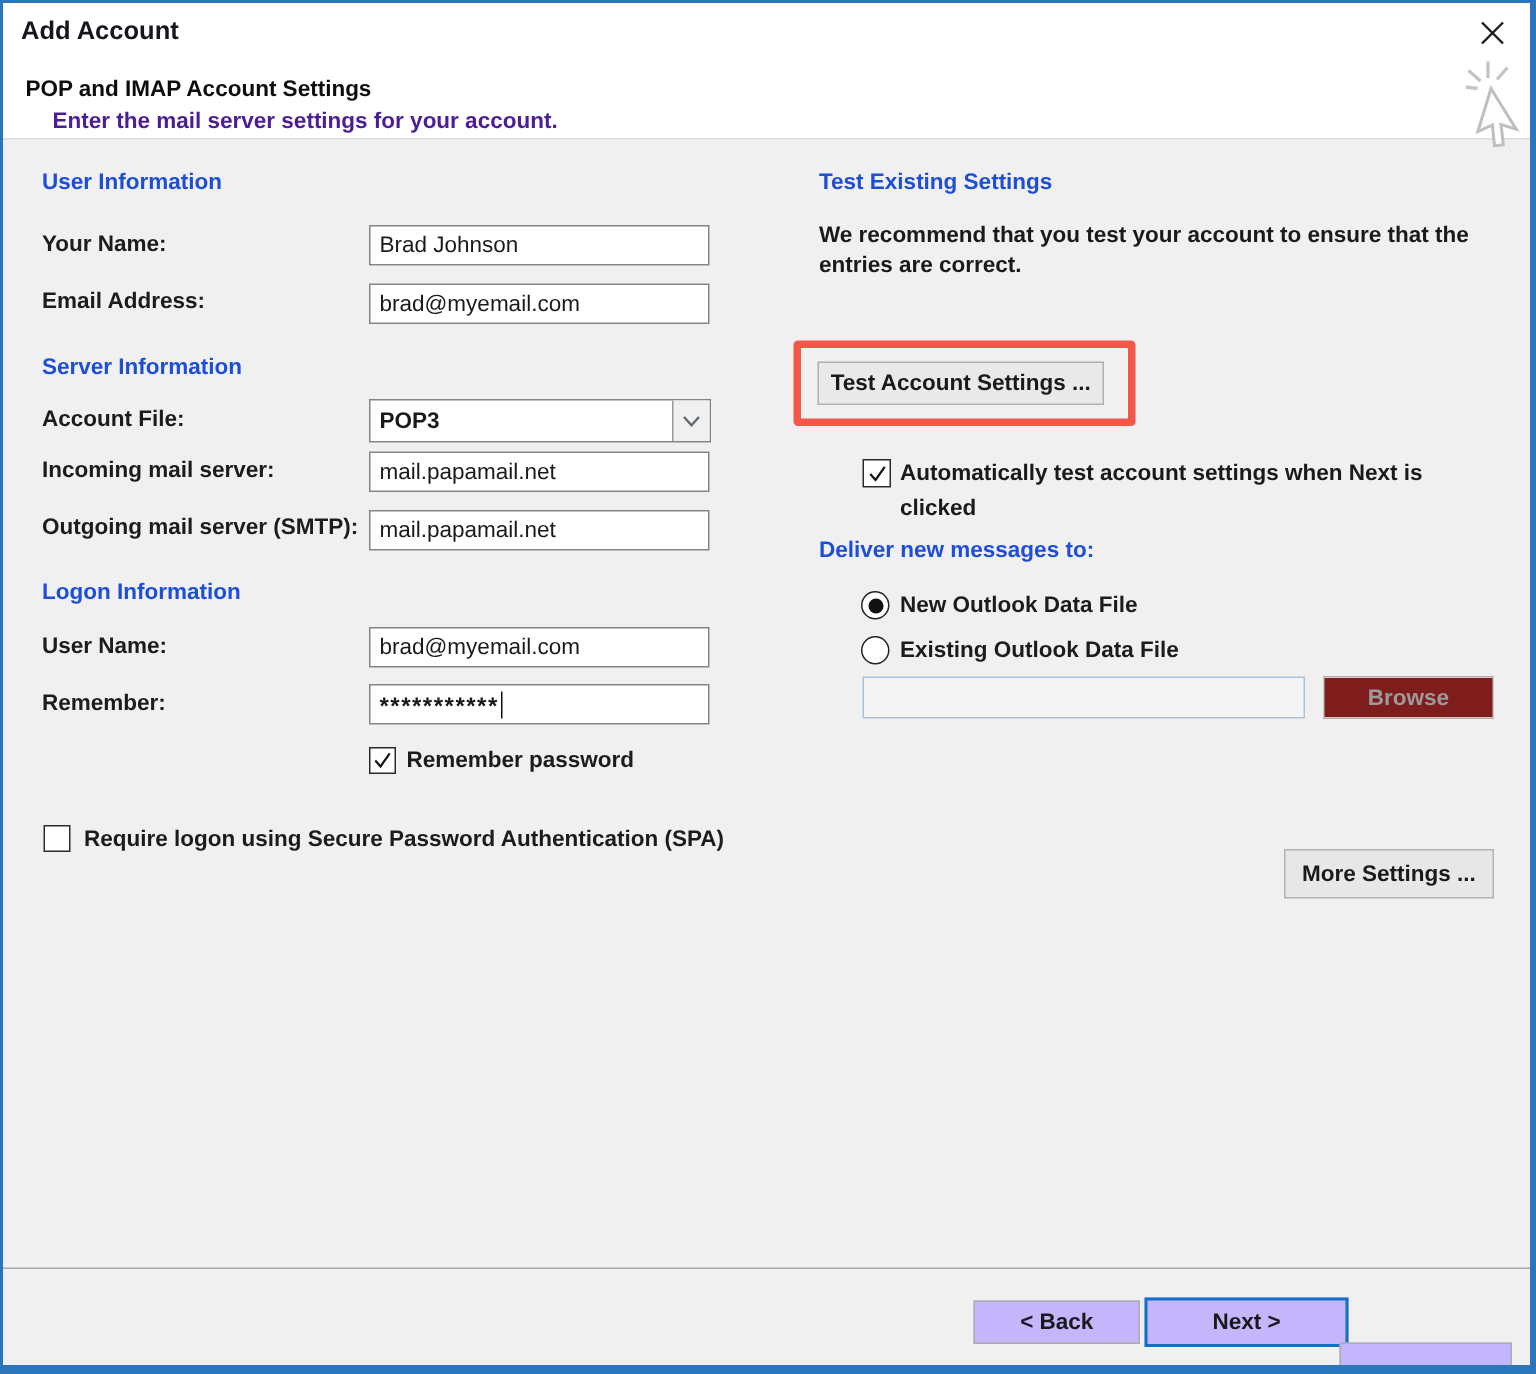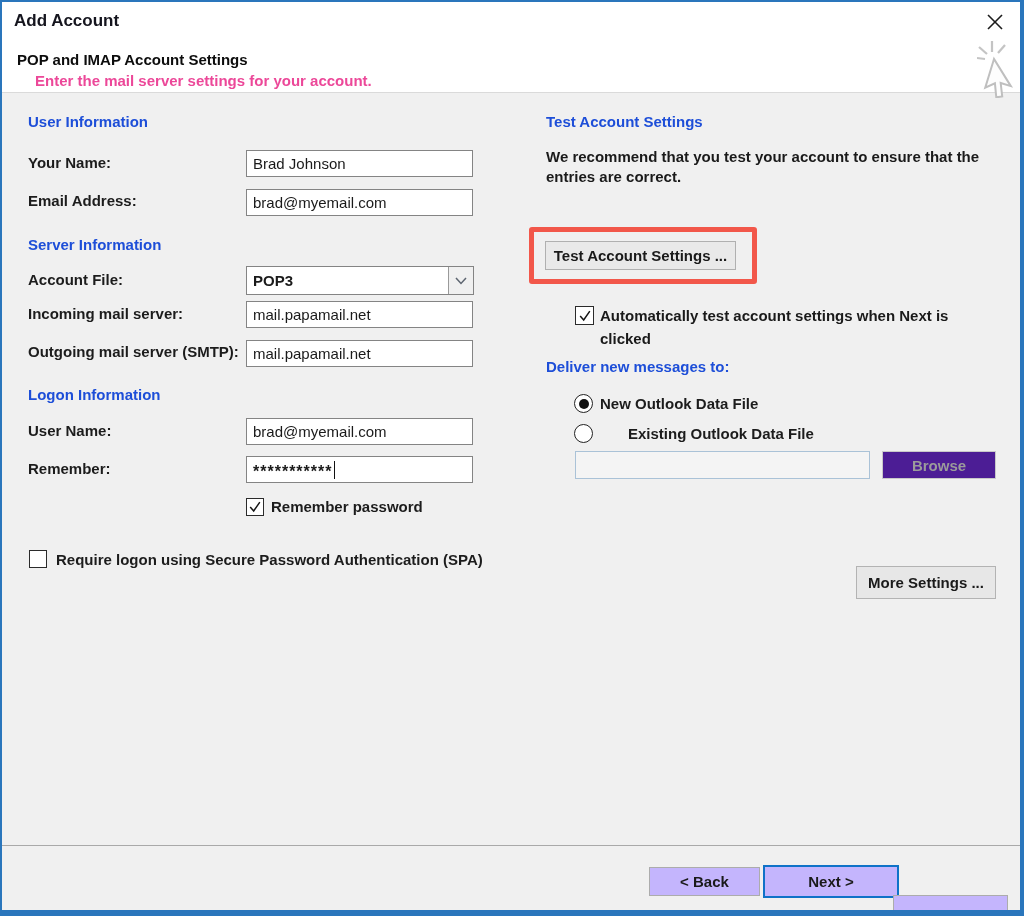--- a/index.html
+++ b/index.html
@@ -3,35 +3,35 @@
 <meta charset="utf-8">
 <style>
   * { margin:0; padding:0; box-sizing:border-box; }
   html,body { width:1024px; height:916px; }
   body { font-family:"Liberation Sans","DejaVu Sans",sans-serif; color:#1a1a1a; background:#fff; position:relative; overflow:hidden; }
   .abs { position:absolute;font-weight:bold; }
   .window-frame { position:absolute; inset:0; border-top:2px solid #2a76bc; border-left:2px solid #2a76bc; border-right:4px solid #2a76bc; border-bottom:6px solid #2a76bc; pointer-events:none; z-index:50; }
   .titlebar-text { left:14px; top:11px; font-size:17px; color:#15151e; }
   .close-btn { left:978px; top:6px; width:34px; height:32px; display:flex; align-items:center; justify-content:center; cursor:pointer; }
   .header-title { left:17px; top:51px; font-size:15px; font-weight:bold; color:#0d0d0d; }
-  .header-sub { left:35px; top:72px; font-size:15px; color:#ec4899; }
+  .header-sub { left:35px; top:72px; font-size:15px; color:#4c1d95; }
   .body-panel { left:0; right:0; top:92px; bottom:0; background:#f0f0f0; border-top:1px solid #dadada; }
   .section-h { font-size:15px; font-weight:bold; color:#1d4ed8; }
   .lbl { font-size:15px; color:#1c1c1c; white-space:nowrap; }
   .tinput { position:absolute; height:27px; background:#fff; border:1px solid #848484; font-family:inherit; font-size:15px; color:#1a1a1a; padding:0 6px; outline:none; }
   .fake-input { background:#fff; border:1px solid #848484; display:flex; align-items:center; padding:0 6px; font-size:15px; }
   .pw-text { font-size:16px; letter-spacing:1px; position:relative; top:2px; }
   .caret { width:1px; height:18px; background:#111; display:inline-block; margin-left:1px; }
   .select { background:#fff; border:1px solid #848484; display:flex; align-items:center; justify-content:space-between; font-size:15px; padding-left:6px; cursor:pointer; }
   .select .dd-btn { width:25px; height:100%; background:#f0f0f0; border-left:1px solid #9a9a9a; display:flex; align-items:center; justify-content:center; }
   .checkbox { width:18px; height:18px; background:#fff; border:1.5px solid #2b2b2b; display:flex; align-items:center; justify-content:center; cursor:pointer; }
   .radio { width:19px; height:19px; background:#fff; border:1.5px solid #222; border-radius:50%; display:flex; align-items:center; justify-content:center; cursor:pointer; }
   .radio .dot { width:10px; height:10px; border-radius:50%; background:#111; }
   .btn { background:#c4b5fd; border:1px solid #acacac; font-family:inherit; font-size:15px; color:#1a1a1a; cursor:pointer; display:flex; align-items:center; justify-content:center; }
-  .btn-disabled { background:#4c1d95; border:1px solid #c9c9c9; color:#9b9b9b; cursor:default; }
+  .btn-disabled { background:#7f1d1d; border:1px solid #c9c9c9; color:#9b9b9b; cursor:default; }
   .red-ring { border:5px solid #f2574a; border-radius:3px; z-index:10; pointer-events:none; }
   .para { font-size:15px; line-height:20px; color:#1a1a1a; }
   .footer-sep { left:2px; right:4px; top:845px; height:1px; background:#a9a9a9; }
   .next-default { border:2px solid #0f72c8; }
 </style>
 </head>
 <body>
 
 <div class="abs titlebar-text">Add Account</div>
 
@@ -101,42 +101,42 @@
 <div class="abs checkbox" style="left:246px; top:498px;">
   <svg width="14" height="14" viewBox="0 0 16 16">
     <polyline points="2.5,8 6.5,12.5 13.5,2.5" fill="none" stroke="#151515" stroke-width="1.7"></polyline>
   </svg>
 </div>
 <div class="abs lbl" style="left:271px; top:498px;">Remember password</div>
 
 <div class="abs checkbox" style="left:29px; top:550px;"></div>
 <div class="abs lbl" style="left:56px; top:551px;">Require logon using Secure Password Authentication (SPA)</div>
 
-<div class="abs section-h" style="left:546px; top:113px;">Test Account Settings</div>
+<div class="abs section-h" style="left:546px; top:113px;">Test Existing Settings</div>
 <div class="abs para" style="left:546px; top:147px; width:448px;">We recommend that you test your account to ensure that the entries are correct.</div>
 
 <div class="abs red-ring" style="left:529px; top:227px; width:228px; height:57px;"></div>
 <button class="btn abs" style="left:545px; top:241px; width:191px; height:29px; background:#e9e9e9; border-color:#b0b0b0;">Test Account Settings ...</button>
 
 <div class="abs checkbox" style="left:575px; top:306px; width:19px; height:19px;">
   <svg width="14" height="14" viewBox="0 0 16 16">
     <polyline points="2.5,8 6.5,12.5 13.5,2.5" fill="none" stroke="#151515" stroke-width="1.7"></polyline>
   </svg>
 </div>
 <div class="abs para" style="left:600px; top:304px; width:366px; line-height:23px;">Automatically test account settings when Next is clicked</div>
 
 <div class="abs section-h" style="left:546px; top:358px;">Deliver new messages to:</div>
 
 <div class="abs radio" style="left:574px; top:394px;">
     <span class="dot"></span>
   </div>
 <div class="abs lbl" style="left:600px; top:395px;">New Outlook Data File</div>
 
 <div class="abs radio" style="left:574px; top:424px;"></div>
-<div class="abs lbl" style="left:600px; top:425px;margin-left:28px;">Existing Outlook Data File</div>
+<div class="abs lbl" style="left:600px; top:425px;">Existing Outlook Data File</div>
 
 <input class="tinput" style="left: 575px; top: 451px; width: 295px; height: 28px; border: 1px solid rgb(170, 194, 215); background: rgb(244, 244, 244);" disabled="" value="">
 <button class="btn btn-disabled abs" style="left:882px; top:451px; width:114px; height:28px;">Browse</button>
 
 <button class="btn abs" style="left:856px; top:566px; width:140px; height:33px; background:#e7e7e7; border-color:#b3b3b3;">More Settings ...</button>
 
 <div class="abs footer-sep"></div>
 
 <button class="btn abs" style="left:649px; top:867px; width:111px; height:29px;">&lt; Back</button>
 <button class="btn abs next-default" style="left:763px; top:865px; width:136px; height:33px;">Next &gt;</button>

